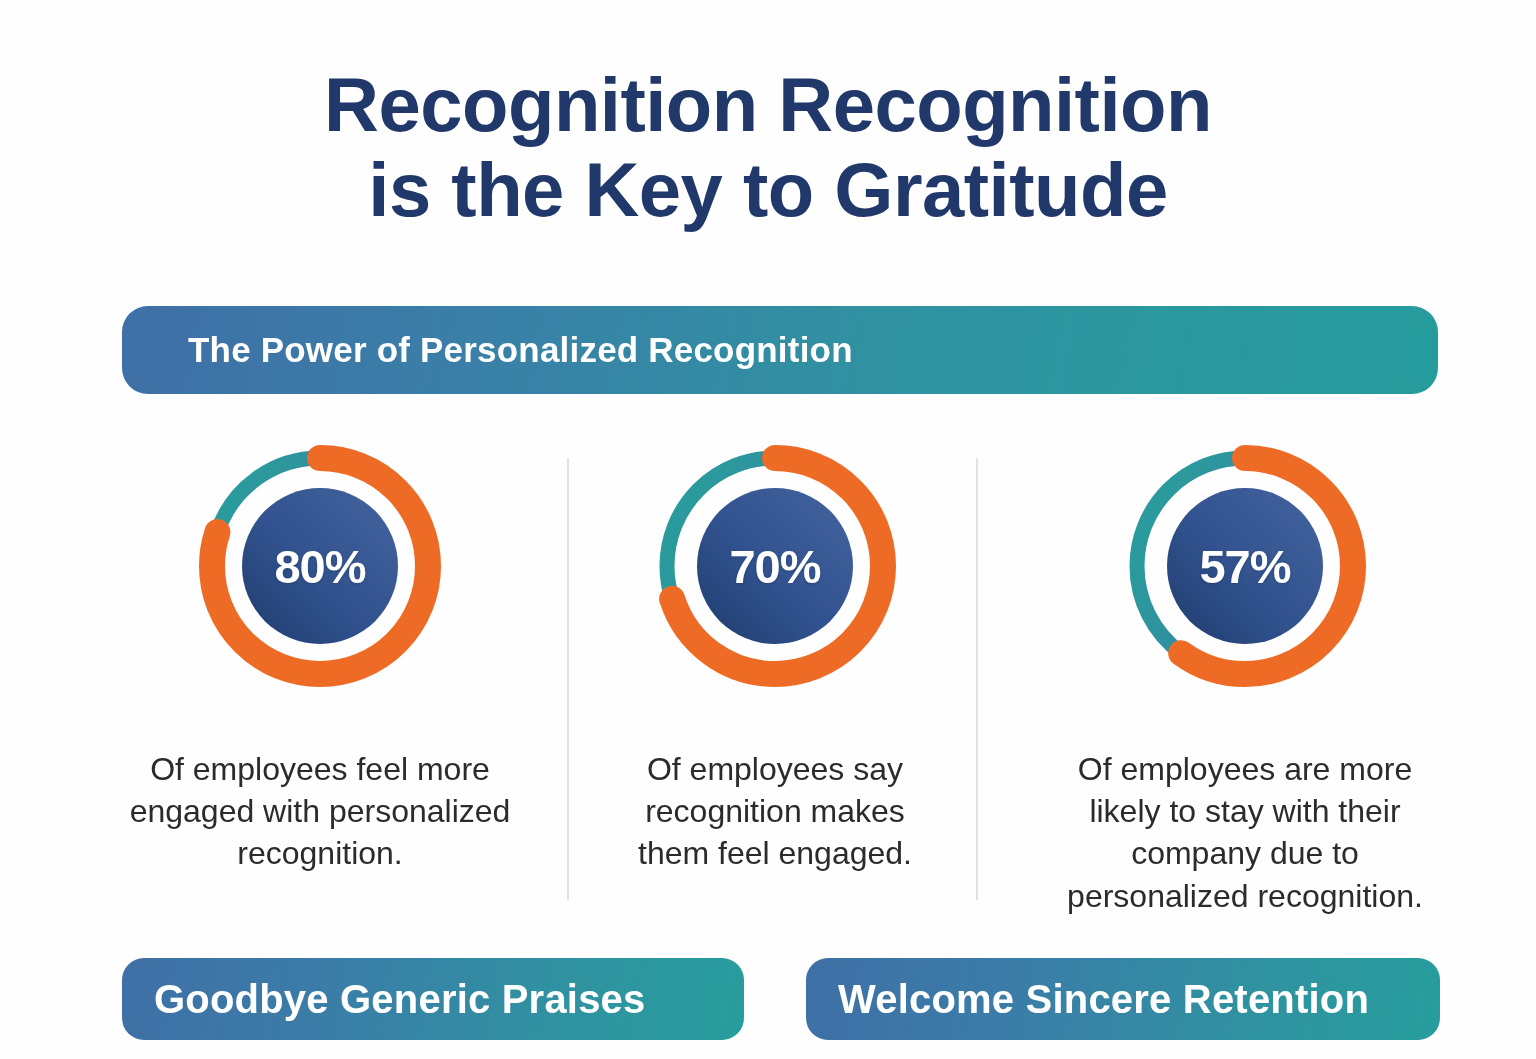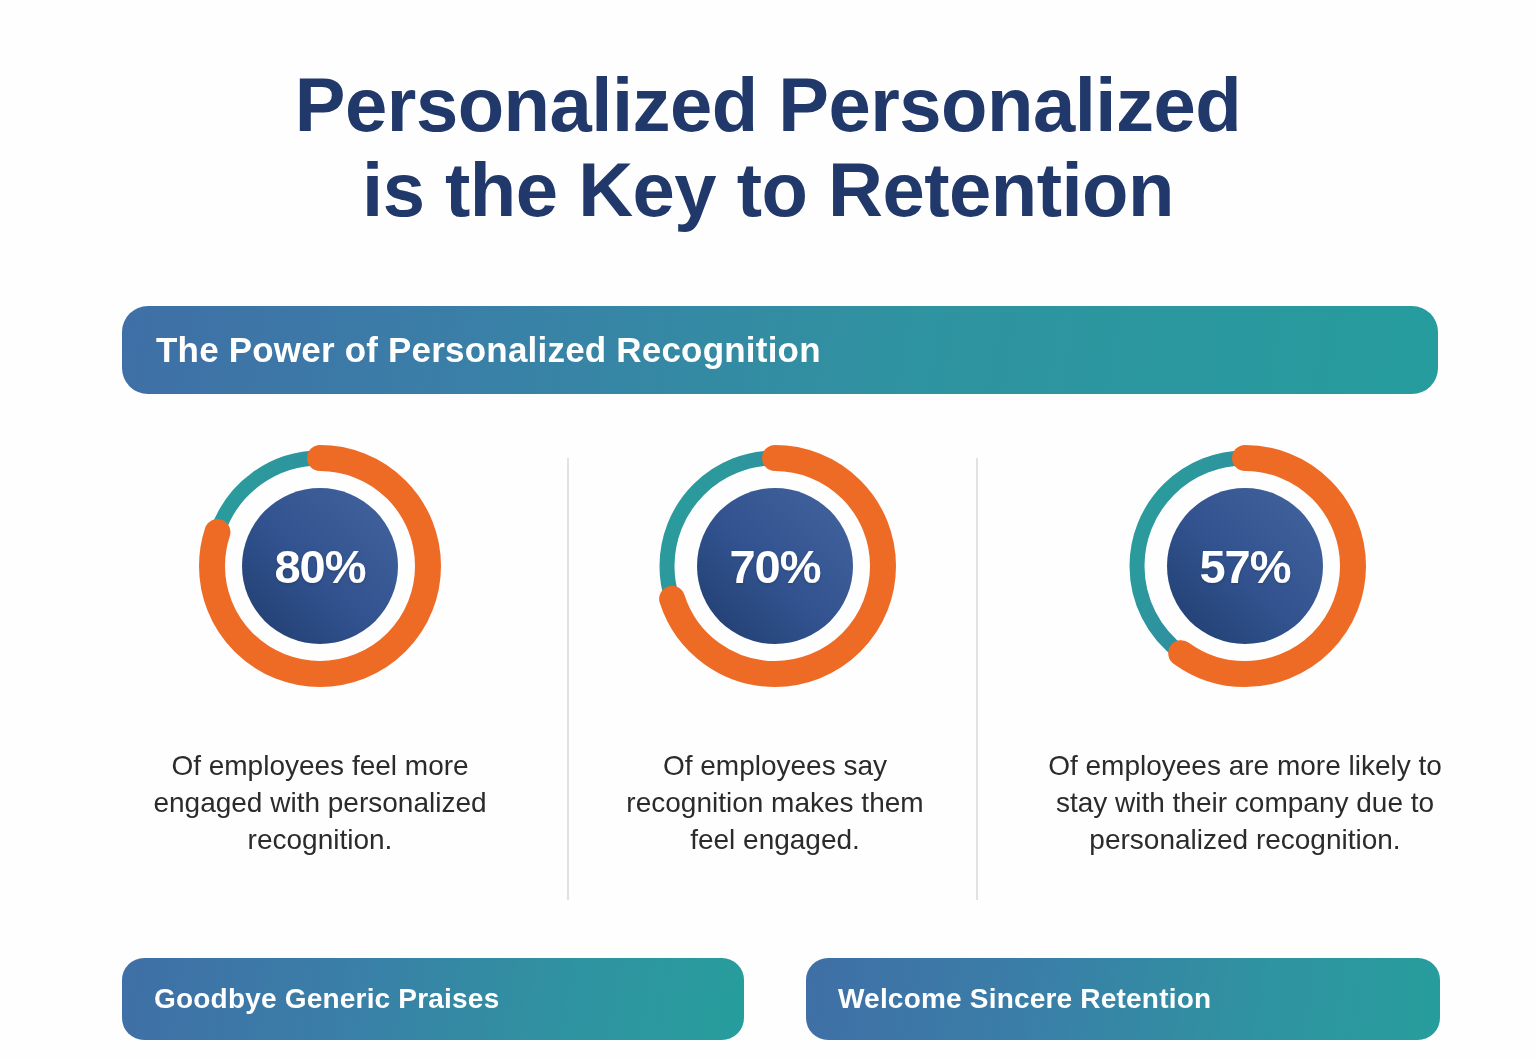--- a/index.html
+++ b/index.html
@@ -31,20 +31,21 @@
 
   
   .banner {
     position:absolute;
     left:122px; top:306px;
     width:1316px; height:88px;
     border-radius:26px;
     background:linear-gradient(100deg,#3f6fa6 0%, #3a7fa8 26%, #2f93a0 60%, #269c9d 100%);
     display:flex;
     align-items:center;
+    padding-left:32px;
   }
   .banner-text {
     margin-left:34px;
     color:#ffffff;
     font-size:35px;
     font-weight:bold;
     letter-spacing:0.2px;
   }
 
   
@@ -91,21 +92,21 @@
     font-weight:bold;
     letter-spacing:-1px;
     text-shadow:0 1px 3px rgba(0,0,0,0.18);
     pointer-events:none;
   }
 
   .stat-caption {
     margin-top:56px;
     text-align:center;
     color:#2b2b2b;
-    font-size:28px;
+    font-size:32px;
     line-height:1.32;
     font-weight:400;
   }
   .stat-col.c0 .stat-caption { width:400px; }
   .stat-col.c1 .stat-caption { width:330px; }
   .stat-col.c2 .stat-caption { width:410px; }
 
   
   .pill {
     position:absolute;
@@ -113,33 +114,33 @@
     border-radius:22px;
     display:flex;
     align-items:center;
     background:linear-gradient(100deg,#3f6fa6 0%, #3a7ea8 35%, #2f93a0 72%, #279d9d 100%);
   }
   .pill.p0 { left:122px; top:958px; width:622px; }
   .pill.p1 { left:806px; top:958px; width:634px; }
   .pill-text {
     margin-left:32px;
     color:#ffffff;
-    font-size:28px;
+    font-size:40px;
     font-weight:bold;
     letter-spacing:0.2px;
   }
 </style>
 </head>
 <body>
 
 <div class="page">
 
   <h1 class="title">
-    <span class="line">Personalized Personalized</span>
-    <span class="line">is the Key to Retention</span>
+    <span class="line">Recognition Recognition</span>
+    <span class="line">is the Key to Gratitude</span>
   </h1>
 
   <div class="banner">
     <span class="banner-text">The Power of Personalized Recognition</span>
   </div>
 
   <div class="stats">
 
     <div class="divider d1"></div>
     <div class="divider d2"></div>

